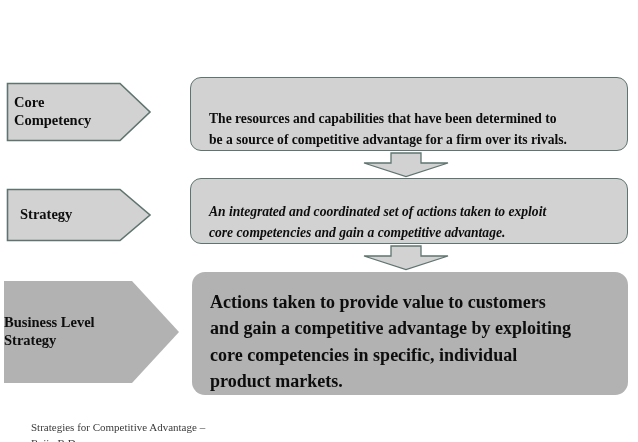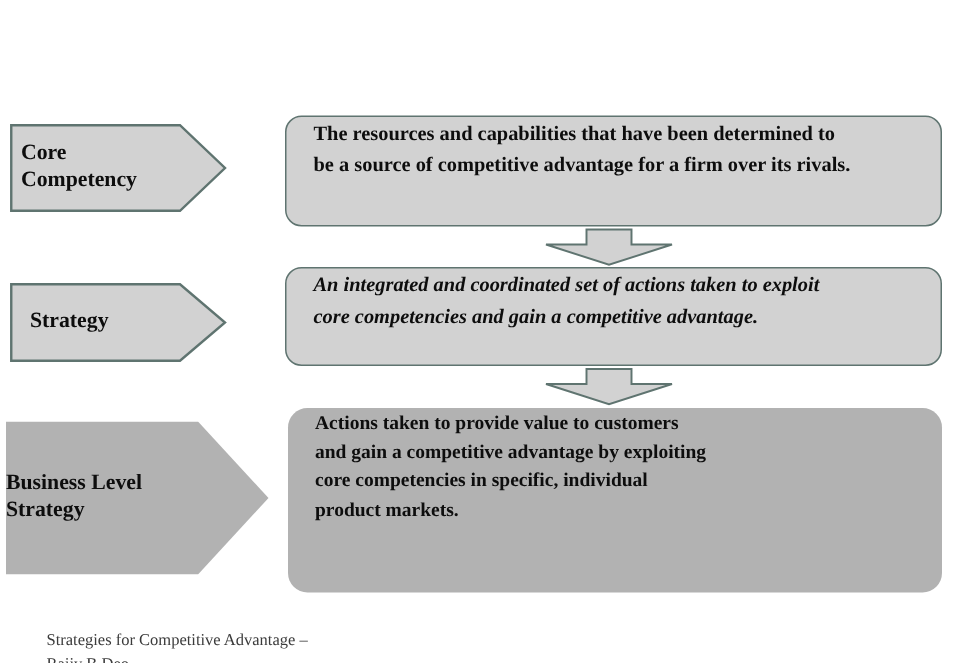--- a/index.html
+++ b/index.html
@@ -65,21 +65,21 @@
   #pent-bls .pent-label {
     font-size: 14.5px;
     padding-left: 0;
   }
 
   
   .desc-box {
     position: absolute;
     box-sizing: border-box;
     display: flex;
-    align-items: flex-start;
+    align-items: flex-end;
     font-family: "Liberation Serif", serif;
     font-weight: bold;
     color: #0d0d0d;
   }
   .desc-box .desc-text {
     white-space: pre-line;
   }
 
   #box-core {
     left: 190px; top: 77px; width: 438px; height: 74px;
@@ -107,21 +107,21 @@
   }
 
   #box-bls {
     left: 192px; top: 272px; width: 436px; height: 123px;
     background: #b2b2b2;
     border: none;
     border-radius: 13px;
     padding: 0 14px 0 18px;
   }
   #box-bls .desc-text {
-    font-size: 13px;
+    font-size: 18px;
     line-height: 1.48;
   }
 
   
   .connector {
     position: absolute;
   }
   #connector-1 { left: 362px; top: 152px; }
   #connector-2 { left: 362px; top: 245px; }
 

